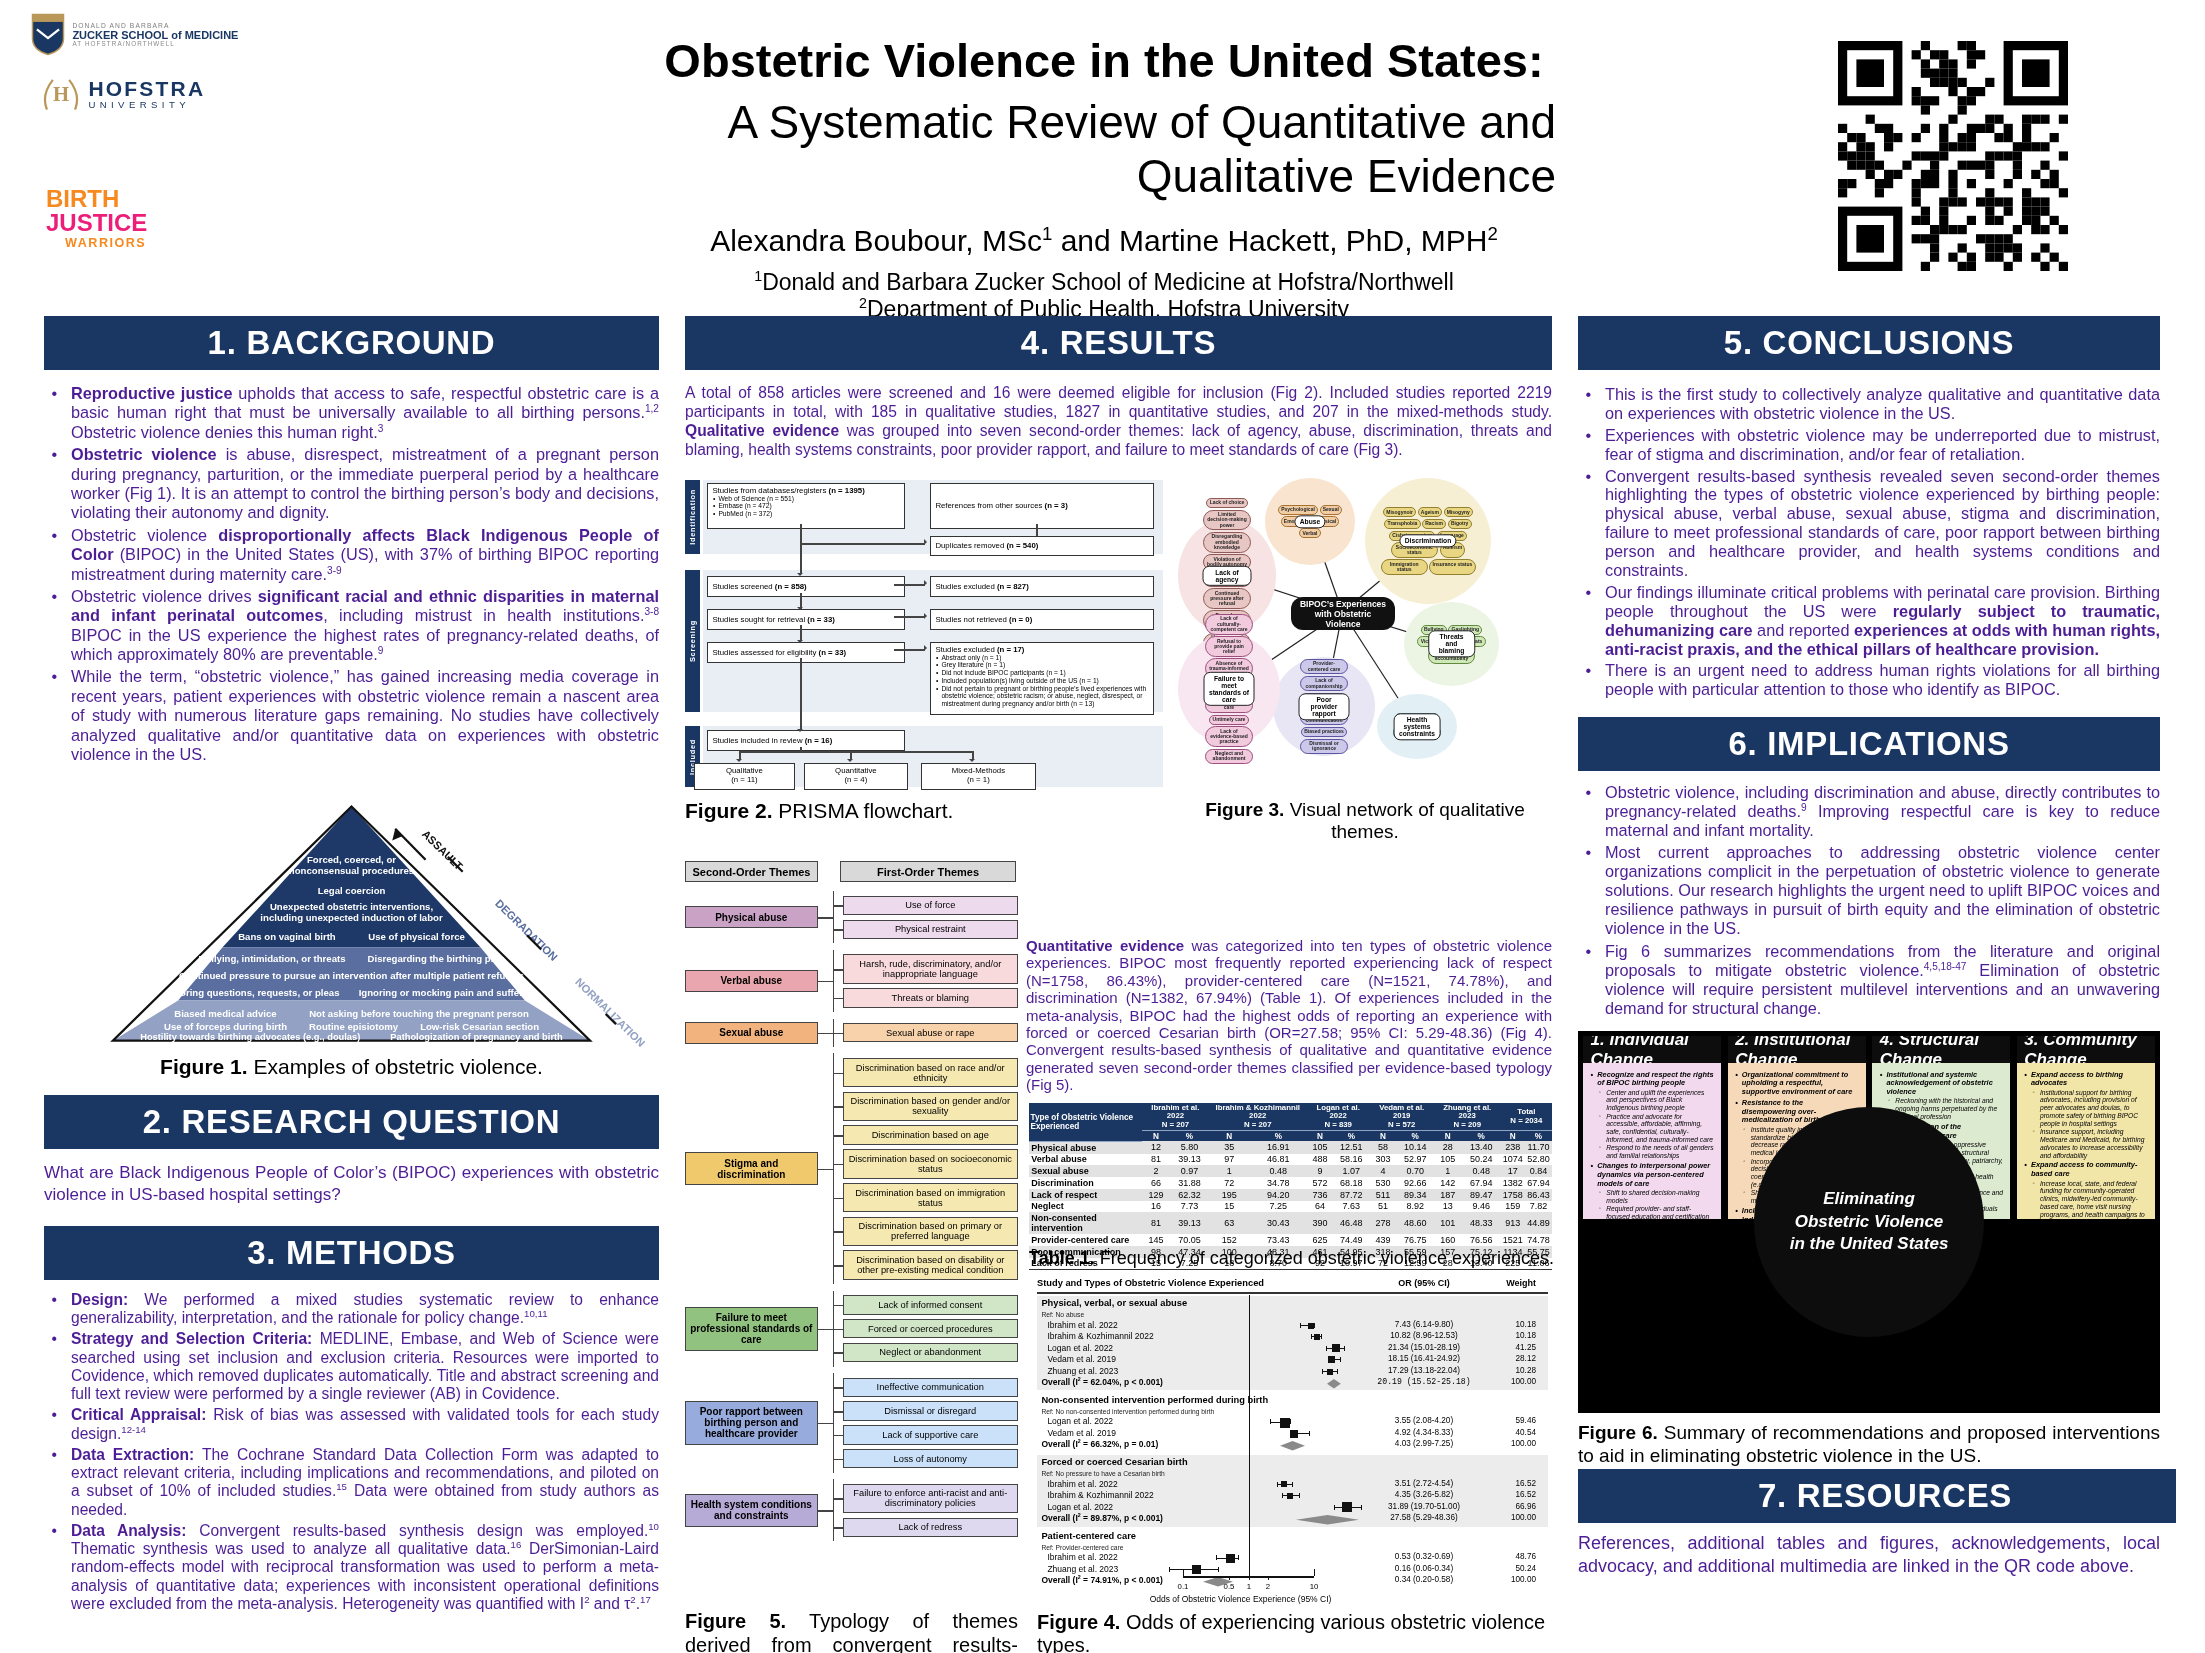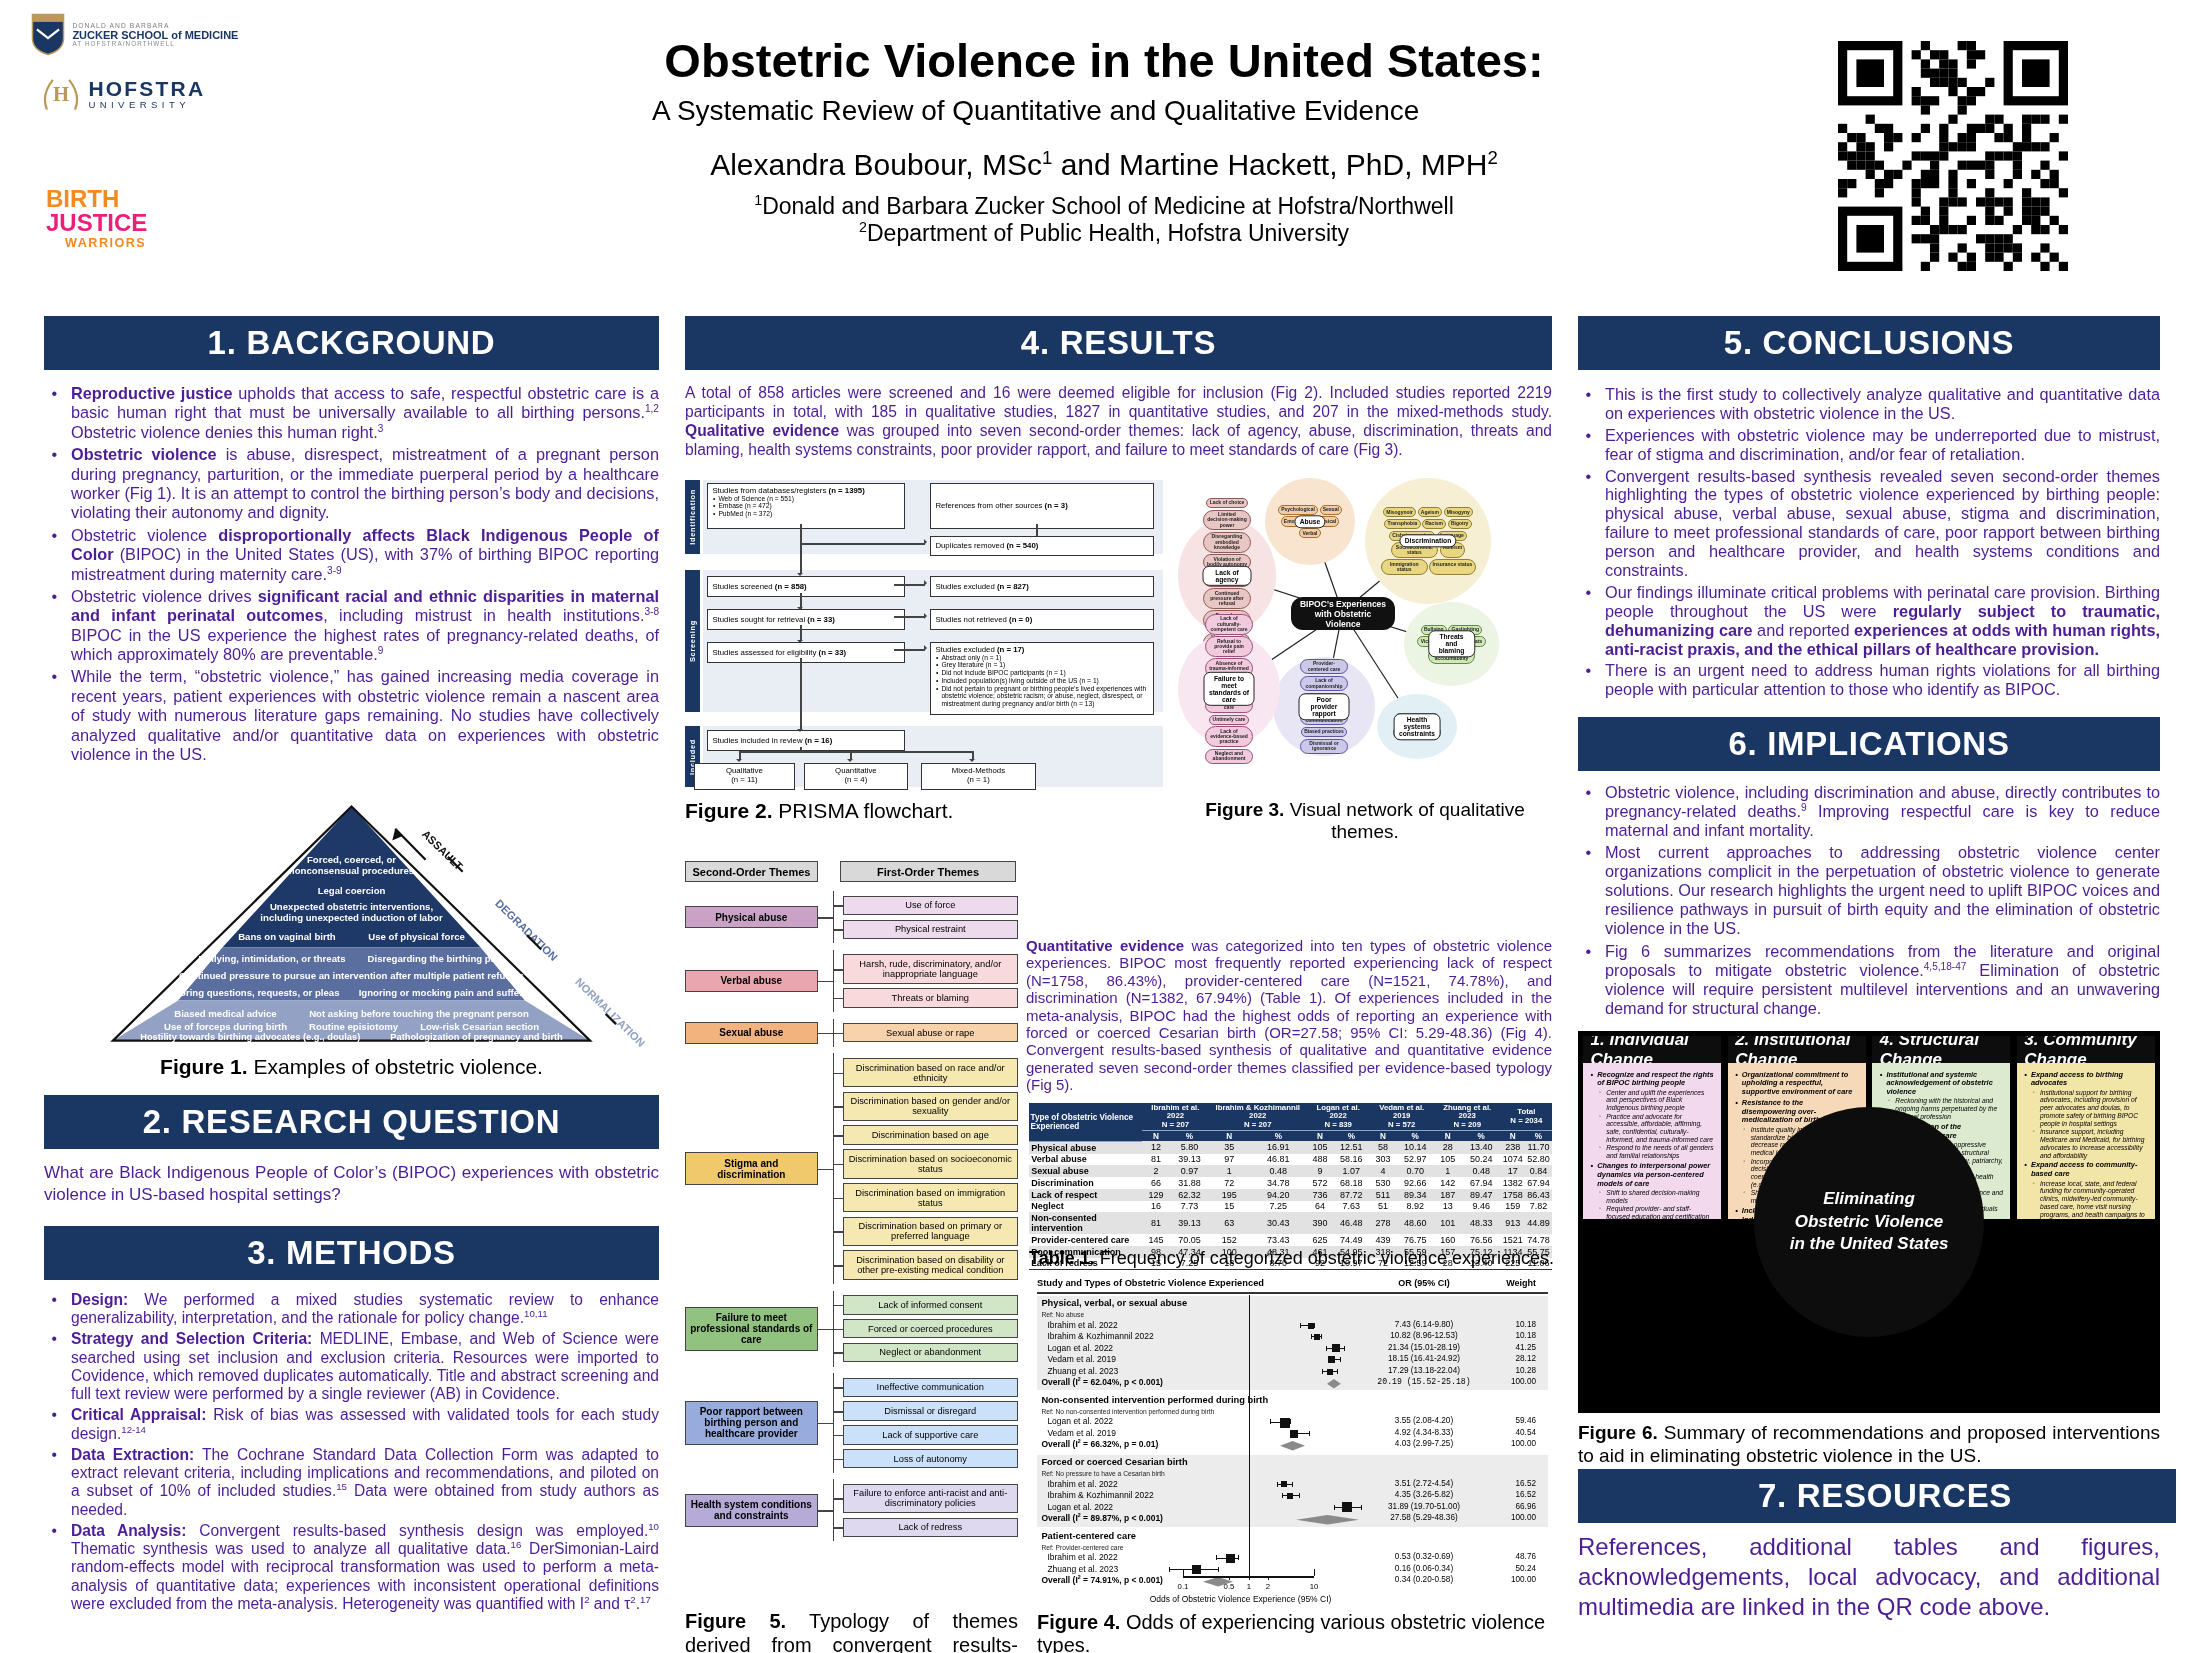--- a/index.html
+++ b/index.html
@@ -9,21 +9,21 @@
   .bar{position:absolute;height:54px;background:#1a3763;color:#fff;font-weight:bold;
        font-size:33px;display:flex;align-items:center;justify-content:center;letter-spacing:0.7px;}
   .txt{position:absolute;text-align:justify;color:#4c1d95;}
   sup{font-size:0.62em;vertical-align:super;line-height:0;}
   ul.blts{list-style:none;margin:0;padding:0;}
   ul.blts li{position:relative;padding-left:27px;margin:0 0 3px 0;}
   ul.blts li::before{content:"\2022";position:absolute;left:7.4px;}
   .cap{position:absolute;color:#000;}
   
   .title1{font-size:47px;font-weight:bold;text-align:center;}
-  .title2{font-size:28px;font-weight:500;text-align:left;}
+  .title2{font-size:46px;font-weight:500;text-align:right;}
   .authors{font-size:30px;text-align:center;}
   .affil{font-size:23px;text-align:center;}
   .zk-text div{line-height:1.1;}
   .hof-name{font-size:21px;font-weight:bold;color:#1a3763;letter-spacing:2.2px;line-height:1;}
   .hof-sub{font-size:9.6px;color:#1a3763;letter-spacing:4.4px;}
   .bjw1{font-size:24px;font-weight:bold;color:#f6891f;line-height:1.02;}
   .bjw2{font-size:24px;font-weight:bold;color:#ec1e79;line-height:1.02;}
   .bjw3{font-size:12.6px;font-weight:bold;color:#f6891f;letter-spacing:1.5px;padding-left:19px;}
   
   .pyr-row{position:absolute;left:63px;width:489px;text-align:center;color:#fff;
@@ -1095,16 +1095,16 @@
         <div>Eliminating</div>
         <div>Obstetric Violence</div>
         <div>in the United States</div>
       </div>
   </div>
   <div class="cap txt" style="left:1578px;top:1421px;width:582px;font-size:19px;line-height:1.22;"><b>Figure 6.</b> Summary of recommendations and proposed interventions to aid in eliminating obstetric violence in the US.</div>
 
   <div class="bar" style="left:1578px;top:1469px;width:582px;padding-left:16px;">
     <span>7. RESOURCES</span>
   </div>
-  <div class="txt" style="left:1578px;top:1532px;width:582px;font-size:24px;line-height:1.25;">References, additional tables and figures, acknowledgements, local advocacy, and additional multimedia are linked in the QR code above.</div>
+  <div class="txt" style="left:1578px;top:1532px;width:582px;font-size:18px;line-height:1.25;">References, additional tables and figures, acknowledgements, local advocacy, and additional multimedia are linked in the QR code above.</div>
 
 </div>
 
 
 </body></html>

